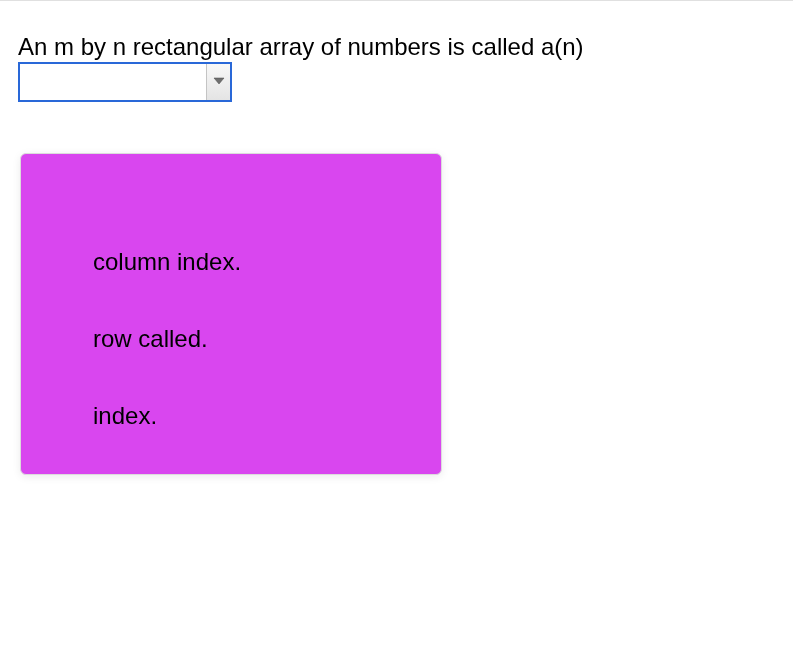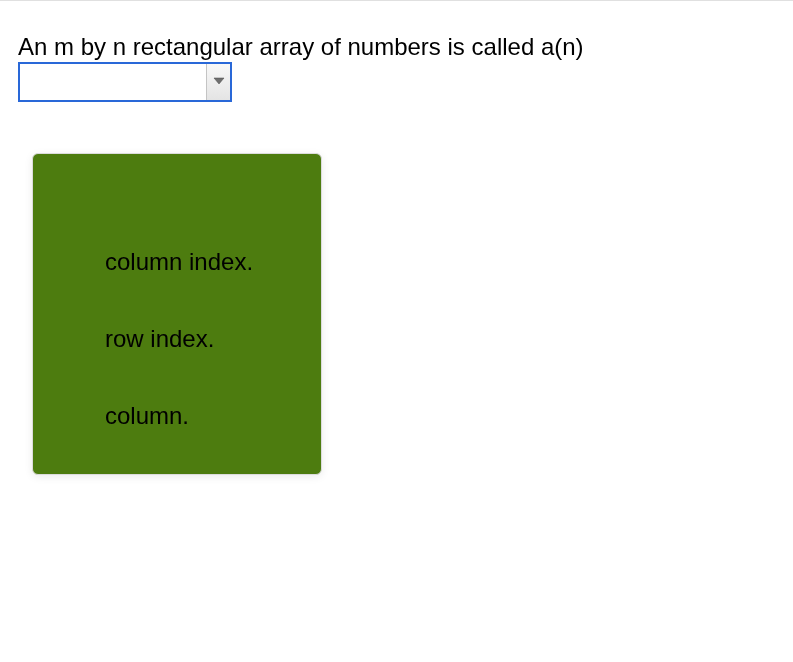--- a/index.html
+++ b/index.html
@@ -47,27 +47,26 @@
       justify-content: center;
     }
     .dropdown-arrow-box svg {
       width: 12px;
       height: 12px;
     }
     .options-panel {
       position: absolute;
       left: 20px;
       top: 152px;
-      width: 290px;
-      background: #4d7c0f;
+      width: 422px;
+      background: #d946ef;
       border: 1px solid #dcdcdc;
       border-radius: 6px;
       box-shadow: 0 2px 8px rgba(0,0,0,0.08);
       padding: 70px 0 20px 72px;
-      margin-left: 12px;
     }
     .option-item {
       font-size: 24px;
       color: #000000;
       padding: 24px 0;
       cursor: pointer;
       line-height: 1.2;
     }
   </style>
 </head>
@@ -81,15 +80,15 @@
     <span>
       <svg viewBox="0 0 12 12">
         <polygon points="1,3 11,3 6,9" fill="#6f6f6f" stroke="#4a4a4a" stroke-width="0.5"></polygon>
       </svg>
     </span>
   </div>
 </div>
 
 <div class="options-panel">
   <div class="option-item">column index.</div>
-  <div class="option-item">row index.</div>
-  <div class="option-item">column.</div>
+  <div class="option-item">row called.</div>
+  <div class="option-item">index.</div>
 </div>
 
 </body></html>

